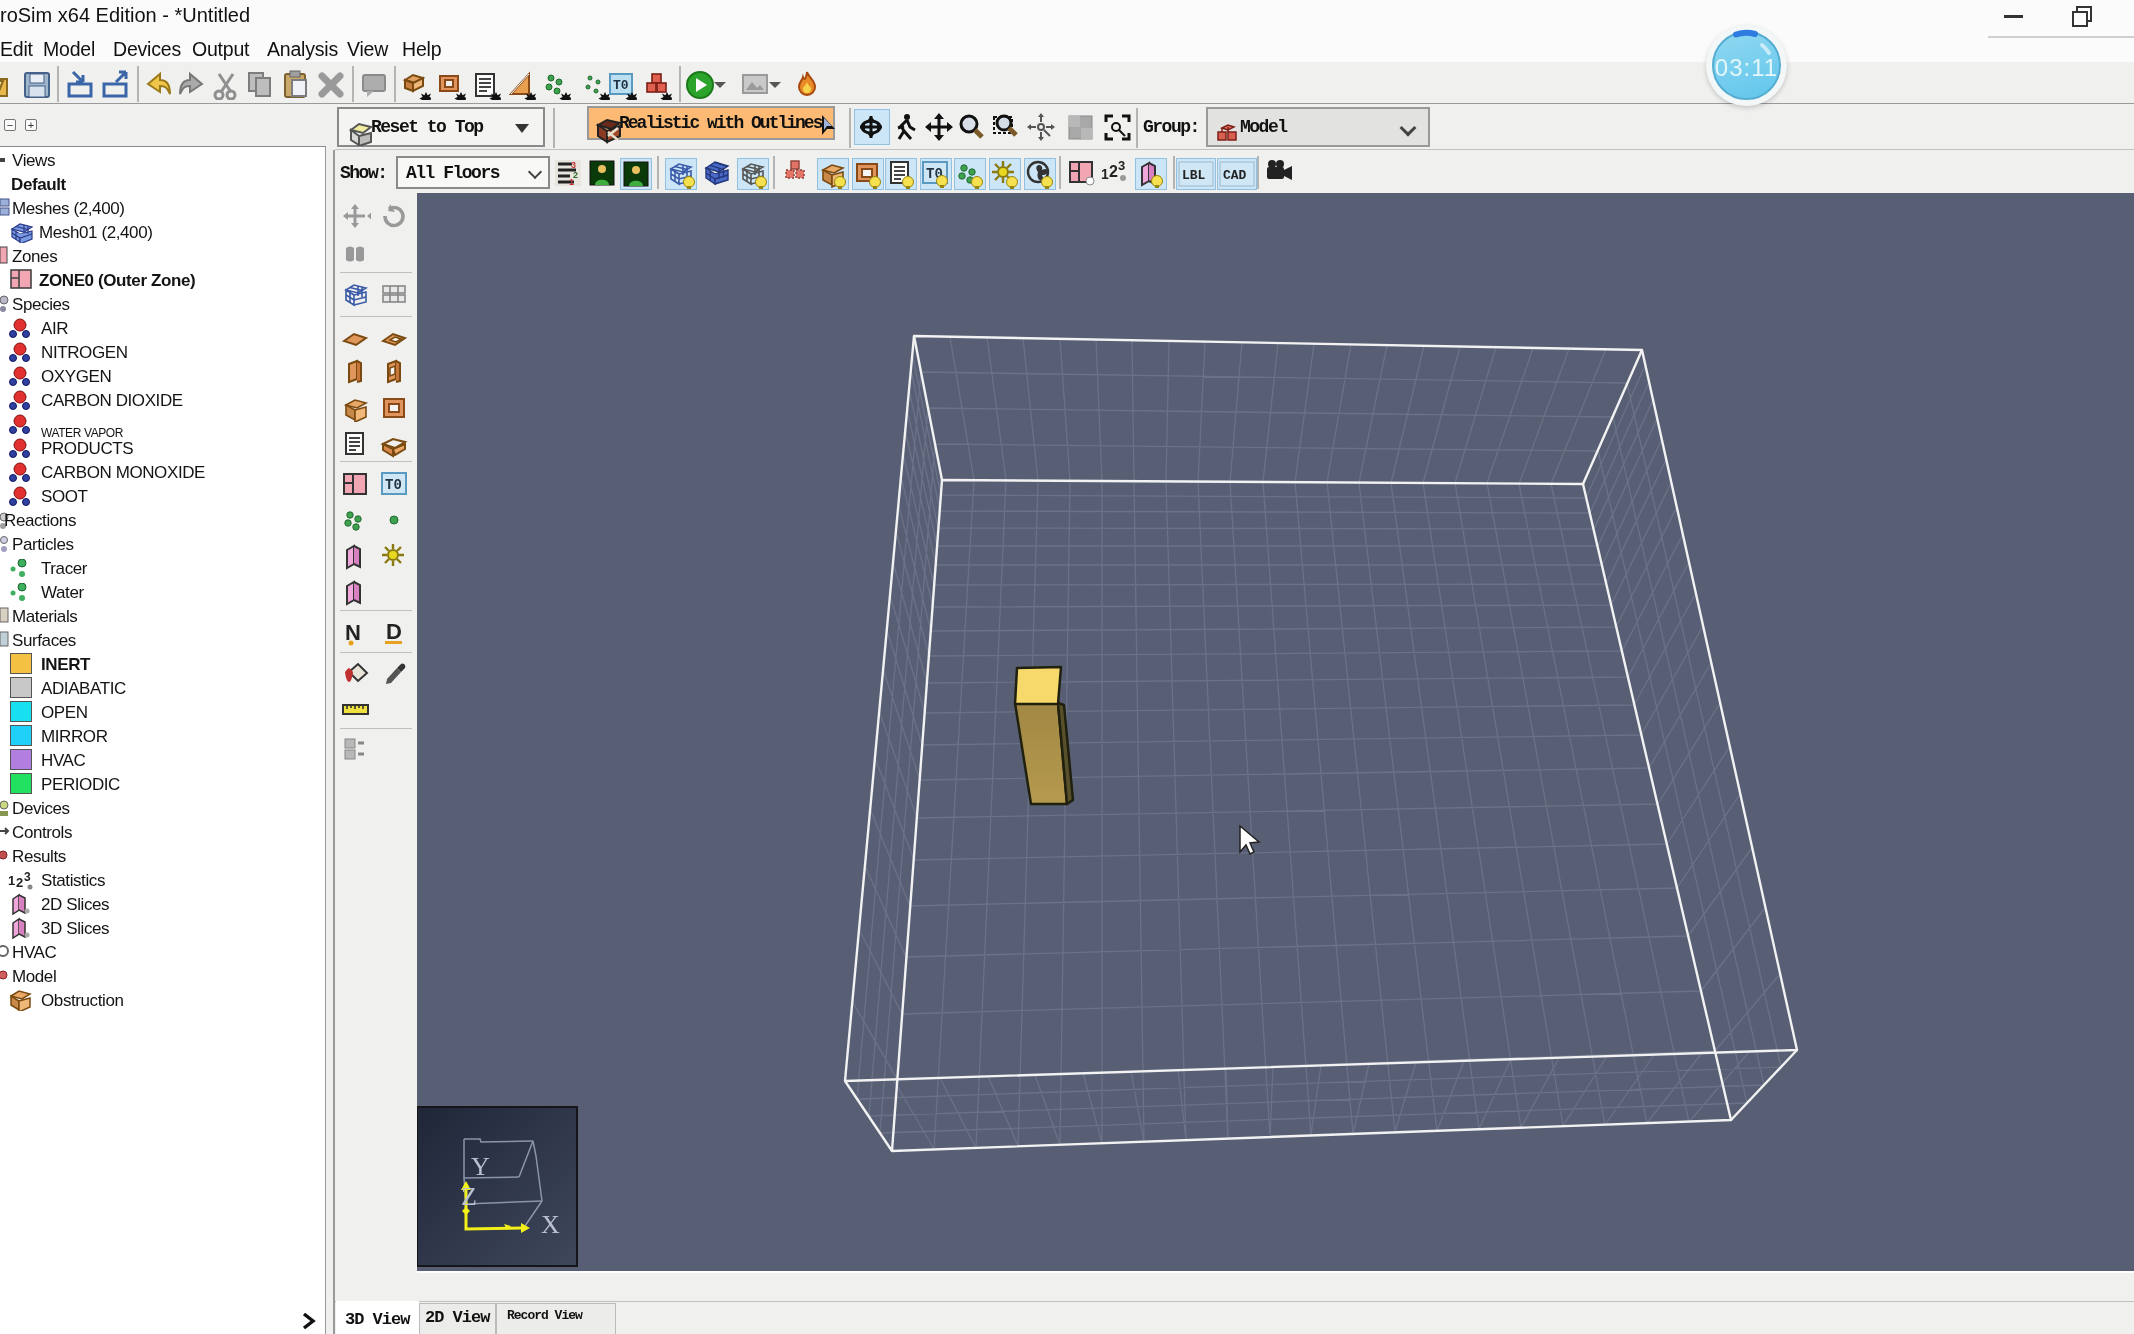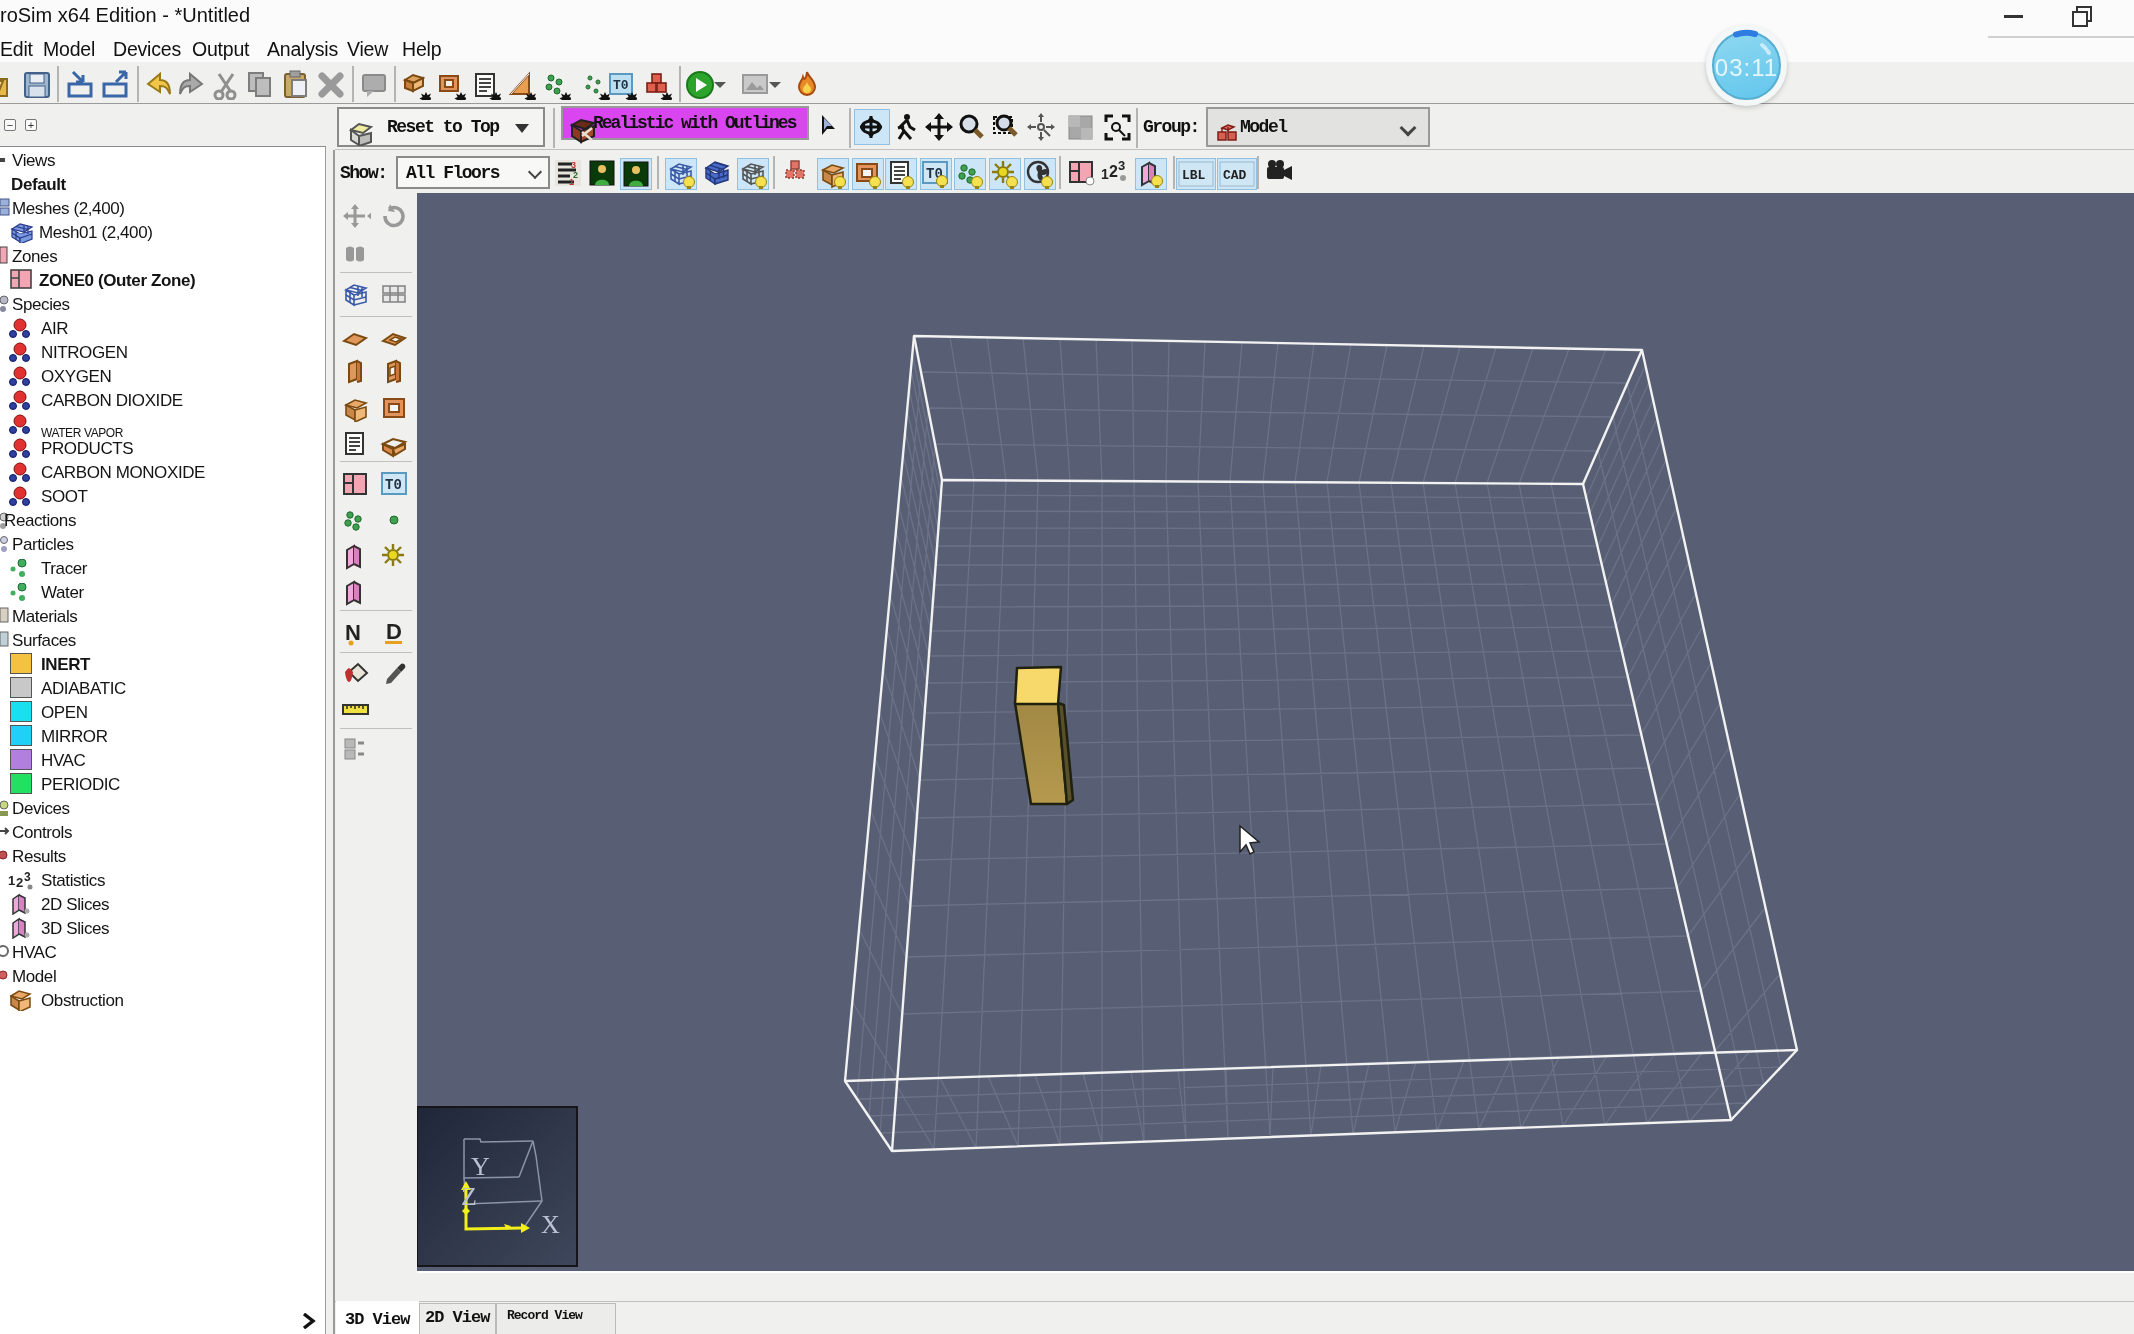--- a/index.html
+++ b/index.html
@@ -139,25 +139,25 @@
 <div class="abs" style="left:0;top:104px;width:2134px;height:46px;background:#f0f0ee"></div>
 <div class="abs" style="left:335px;top:149px;width:1799px;height:1px;background:#c2c2c2"></div>
 <div class="abs" style="left:4px;top:119px;width:12px;height:12px;border:1px solid #777;border-radius:2px;background:#fbfbfb;font-size:11px;line-height:10px;text-align:center;color:#333">−</div>
 <div class="abs" style="left:25px;top:119px;width:12px;height:12px;border:1px solid #777;border-radius:2px;background:#fbfbfb;font-size:11px;line-height:10px;text-align:center;color:#333">+</div>
 <div class="combo" style="left:337px;top:107px;width:208px;height:40px">
     <svg style="position:relative;left:8px;top:6px" width="28" height="26" viewBox="0 0 28 26">
       <path d="M4 10 l8-6 12 3 -8 6z" fill="#f0eda0" stroke="#555" stroke-width="2"></path>
       <path d="M4 10 v10 l8 5 v-9z" fill="#d8d8d4" stroke="#555" stroke-width="2"></path>
       <path d="M12 16 l12-3 v9 l-12 4z" fill="#bcbcb8" stroke="#555" stroke-width="2"></path>
     </svg>
-    <span class="mono" style="font-size:18px;letter-spacing:-1.5px;margin-left:20px;white-space:nowrap">Reset to Top</span>
+    <span class="mono" style="font-size:18px;letter-spacing:-1.5px;margin-left:4px;white-space:nowrap">Reset to Top</span>
     <span style="position:absolute;right:14px;top:15px;width:0;height:0;border-left:7px solid transparent;border-right:7px solid transparent;border-top:9px solid #333"></span>
   </div>
 <div style="position:absolute;left:553px;top:108px;width:2px;height:40px;background:#b4b4b4"></div>
-<div class="combo" style="left:561px;top:106px;width:248px;height:34px;background:#d946ef;border-color:#999;white-space:nowrap">
+<div class="combo" style="left:587px;top:106px;width:248px;height:34px;background:#fdba74;border-color:#999;white-space:nowrap">
     <svg style="position:relative;left:6px;top:7px" width="28" height="28" viewBox="0 0 28 28">
       <path d="M3 9 l9-5 13 3 -9 6z" fill="#6a2a1a" stroke="#222" stroke-width="2"></path>
       <path d="M3 9 v11 l9 6 v-11z" fill="#8a3a22" stroke="#222" stroke-width="2"></path>
       <path d="M12 15 l13-5 v10 l-13 6z" fill="#a04a2a" stroke="#222" stroke-width="2"></path>
       <path d="M13 16 l10 8 m0-12 l-10 8" stroke="#e8e0d0" stroke-width="2.5"></path>
     </svg>
     <span class="mono" style="font-size:18px;letter-spacing:-2px;margin-left:2px;white-space:nowrap">Realistic with Outlines</span>
   </div>
 <svg style="position:absolute;left:812px;top:112px" width="30" height="30" viewBox="0 0 30 30">
     <path d="M10 3 v20 l5-6 h8z" fill="#111"></path>

